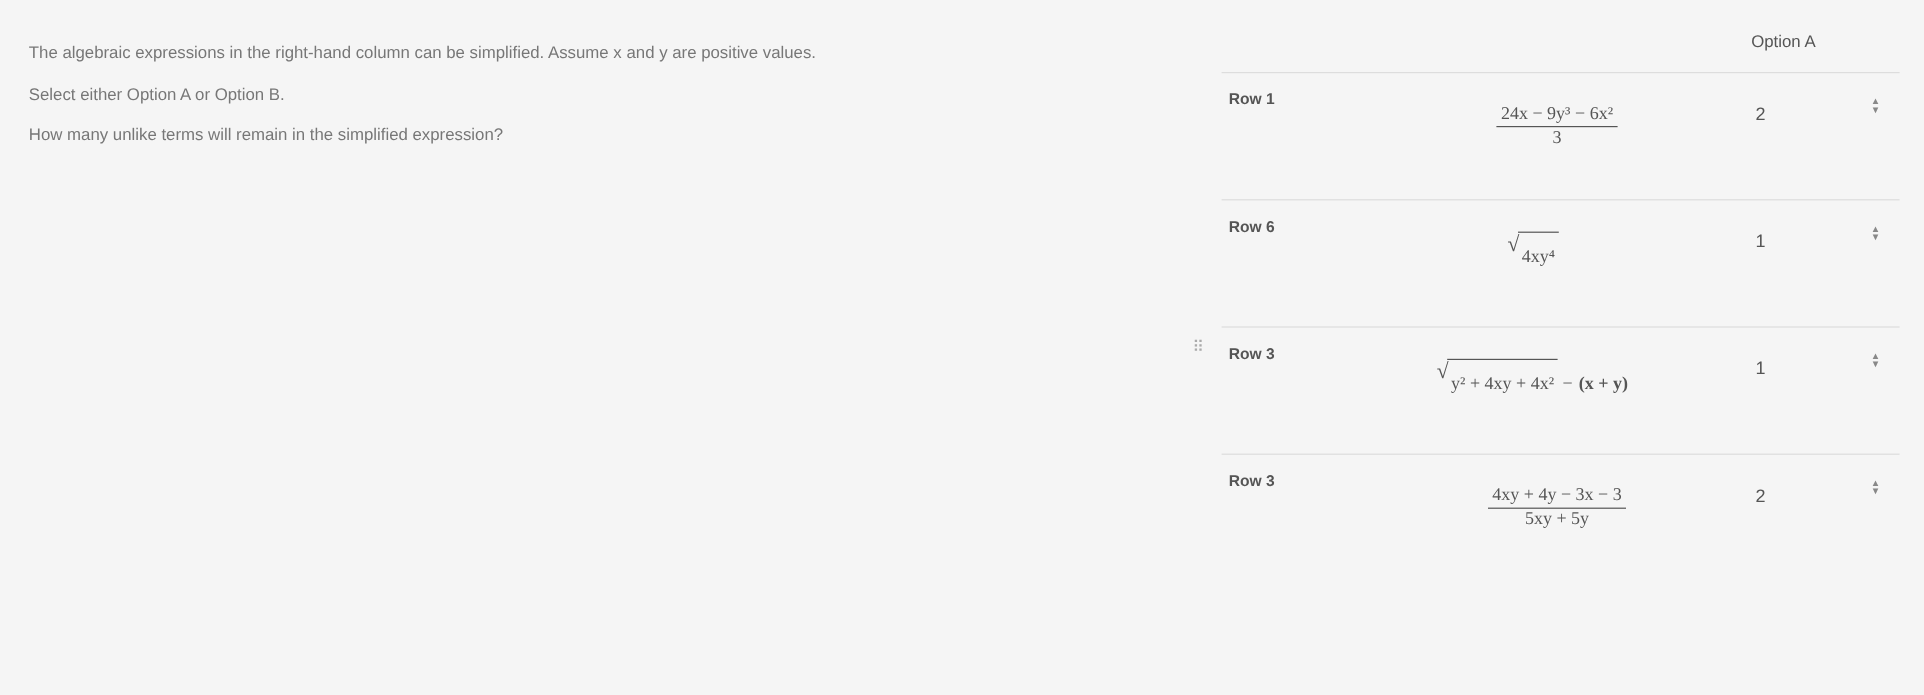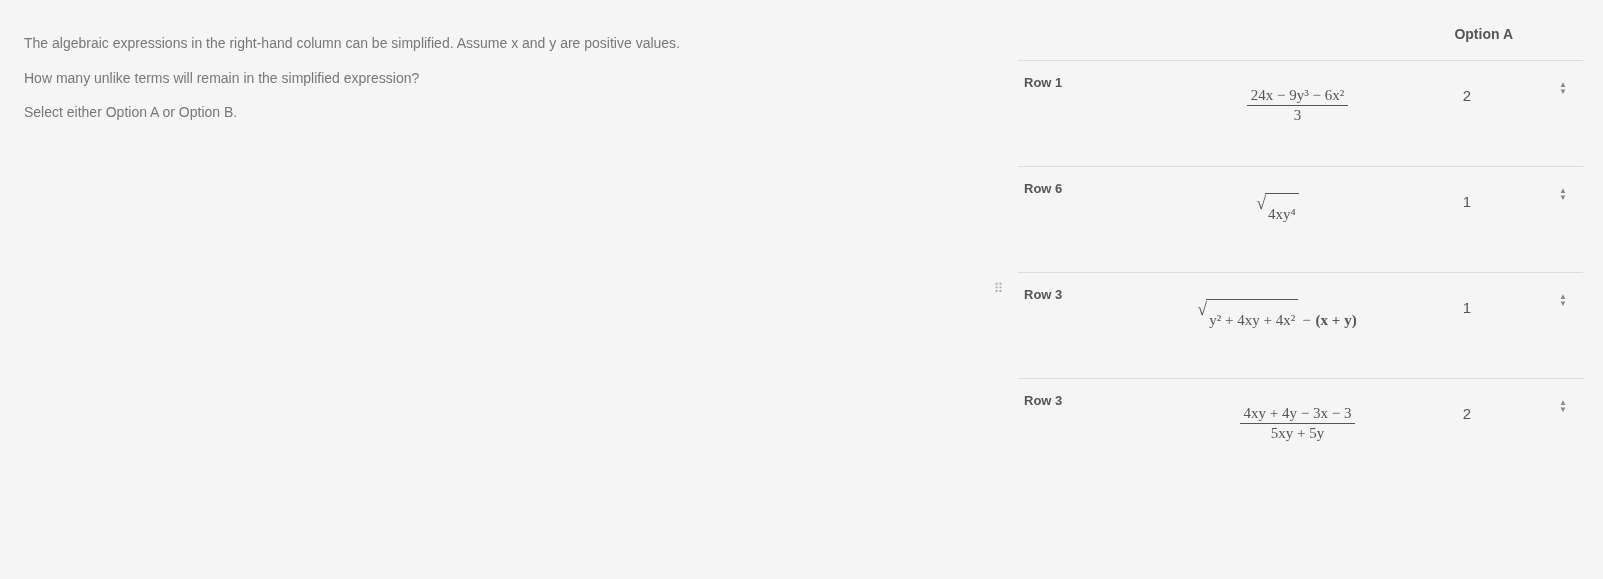--- a/index.html
+++ b/index.html
@@ -38,21 +38,21 @@
       padding: 14px 20px 8px 10px;
       display: flex;
       flex-direction: column;
     }
     .header-row {
       display: flex;
       justify-content: flex-end;
       padding: 12px 70px 18px 0;
     }
     .header-label {
-      font-weight: 700;
+      font-weight: 400;
       color: #555;
       font-size: 14px;
     }
     .table-row {
       display: flex;
       align-items: flex-start;
       border-top: 1px solid #ddd;
       padding: 12px 0 24px 0;
       min-height: 106px;
       gap: 46px;
@@ -111,22 +111,22 @@
     .sqrt { display:inline-flex; align-items:stretch; vertical-align:middle; }
     .sqrt .surd { font-size: 18px; line-height: 1; margin-right: -1px; position:relative; top:1px;}
     .sqrt .rad { border-top: 1px solid #555; padding: 12px 3px; display:inline-block; }
     .paren { padding: 0 1px; font-weight: bold; }
   </style>
 </head>
 <body>
 
 <div class="left-panel">
   <p>The algebraic expressions in the right-hand column can be simplified. Assume x and y are positive values.</p>
+  <p>Select either Option A or Option B.</p>
   <p>How many unlike terms will remain in the simplified expression?</p>
-  <p>Select either Option A or Option B.</p>
 </div>
 
 <div class="divider-handle">
   <span class="grip">⠿</span>
 </div>
 
 <div class="right-panel">
 
   <div class="header-row">
     <span class="header-label">Option A</span>

